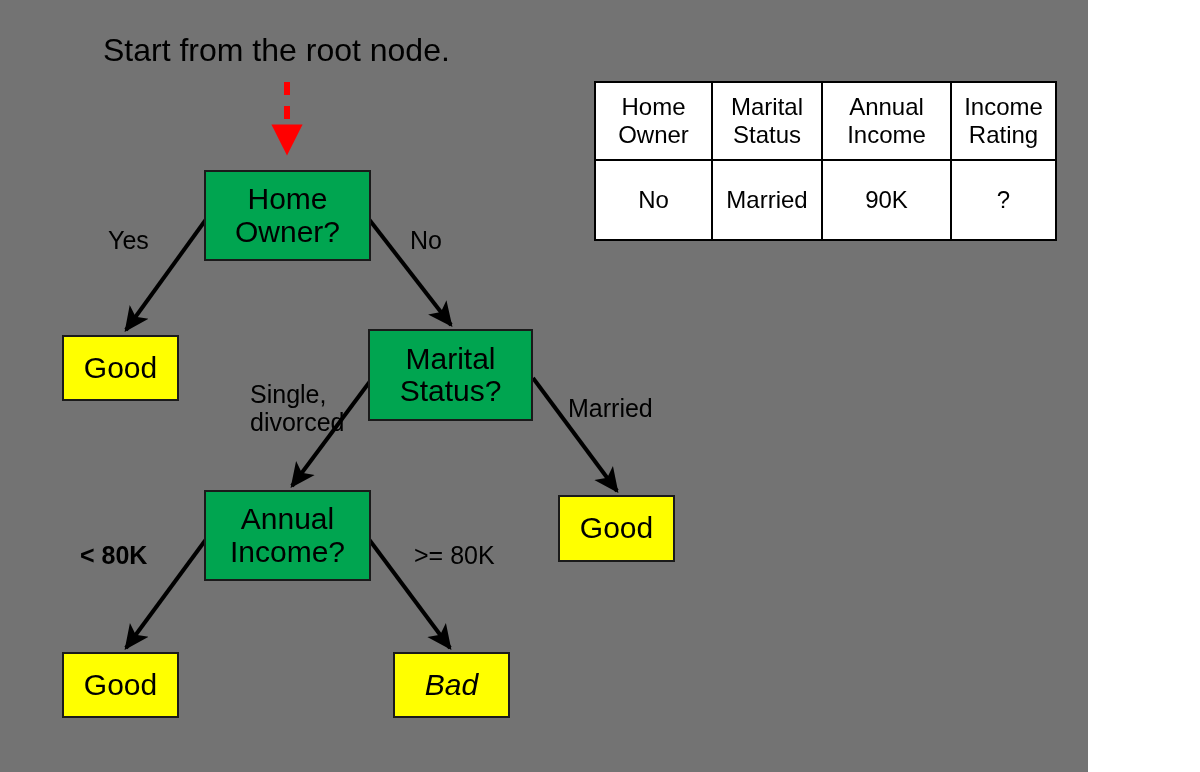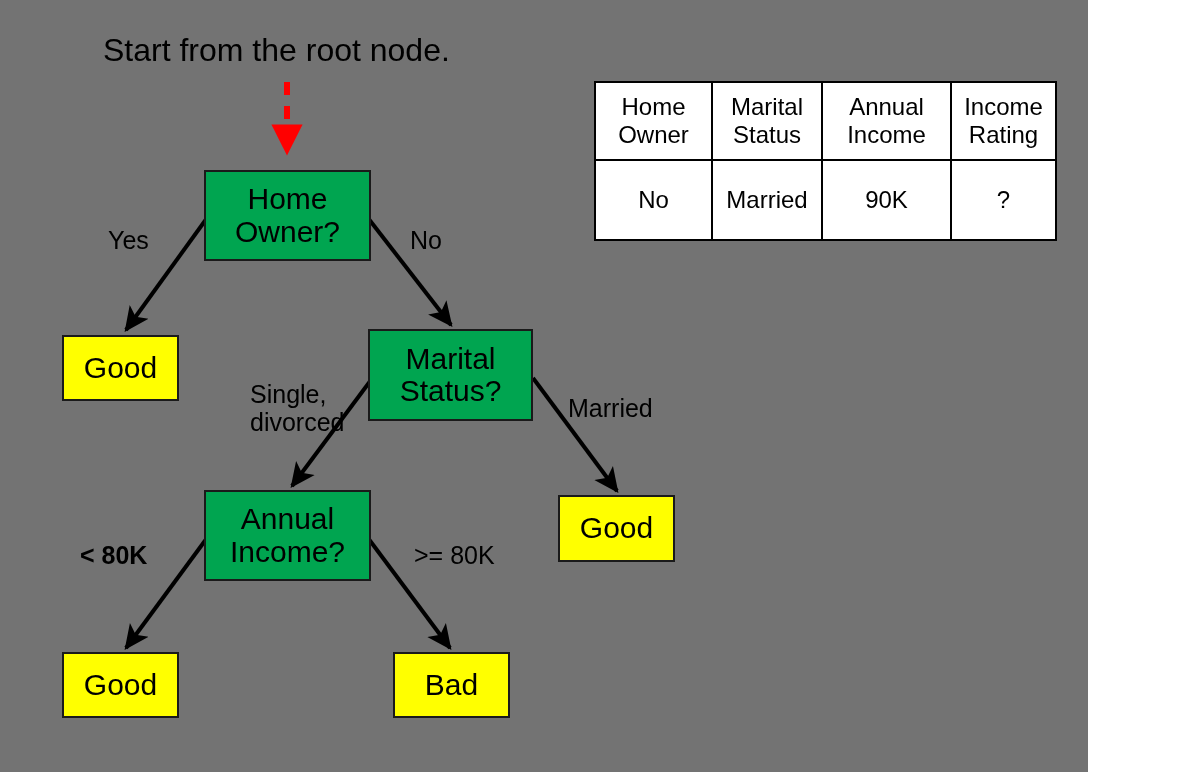--- a/index.html
+++ b/index.html
@@ -151,21 +151,21 @@
 
   <div class="node node-internal" style="left:204px; top:490px; width:167px; height:91px;">
     <span class="node-label">Annual
 Income?</span>
   </div>
 
   <div class="node node-leaf" style="left:62px; top:652px; width:117px; height:66px;">
     <span class="node-label">Good</span>
   </div>
 
-  <div class="node node-leaf" style="left:393px; top:652px; width:117px; height:66px;">
+  <div class="node node-leaf" style="left:393px; top:652px; width:117px; height:66px;font-style:italic;">
     <span class="node-label">Bad</span>
   </div>
 
   <div class="edge-label" style="left:108px; top:226px;">Yes</div>
 
   <div class="edge-label" style="left:410px; top:226px;">No</div>
 
   <div class="edge-label" style="left:250px; top:380px;">Single,
 divorced</div>
 

